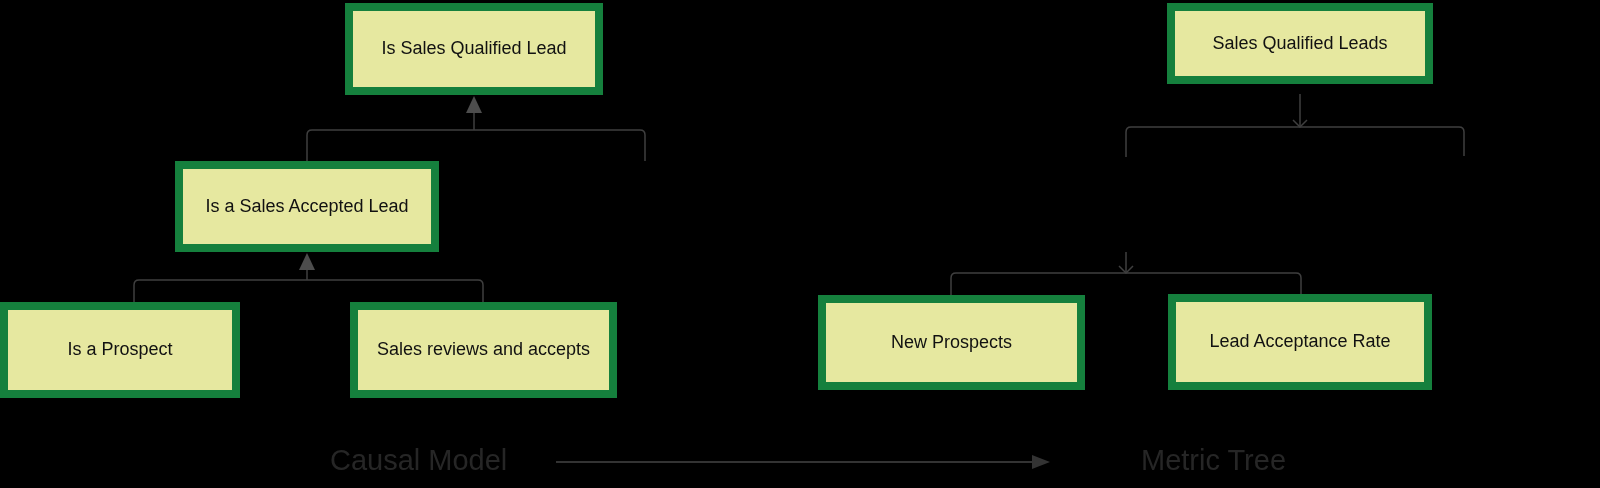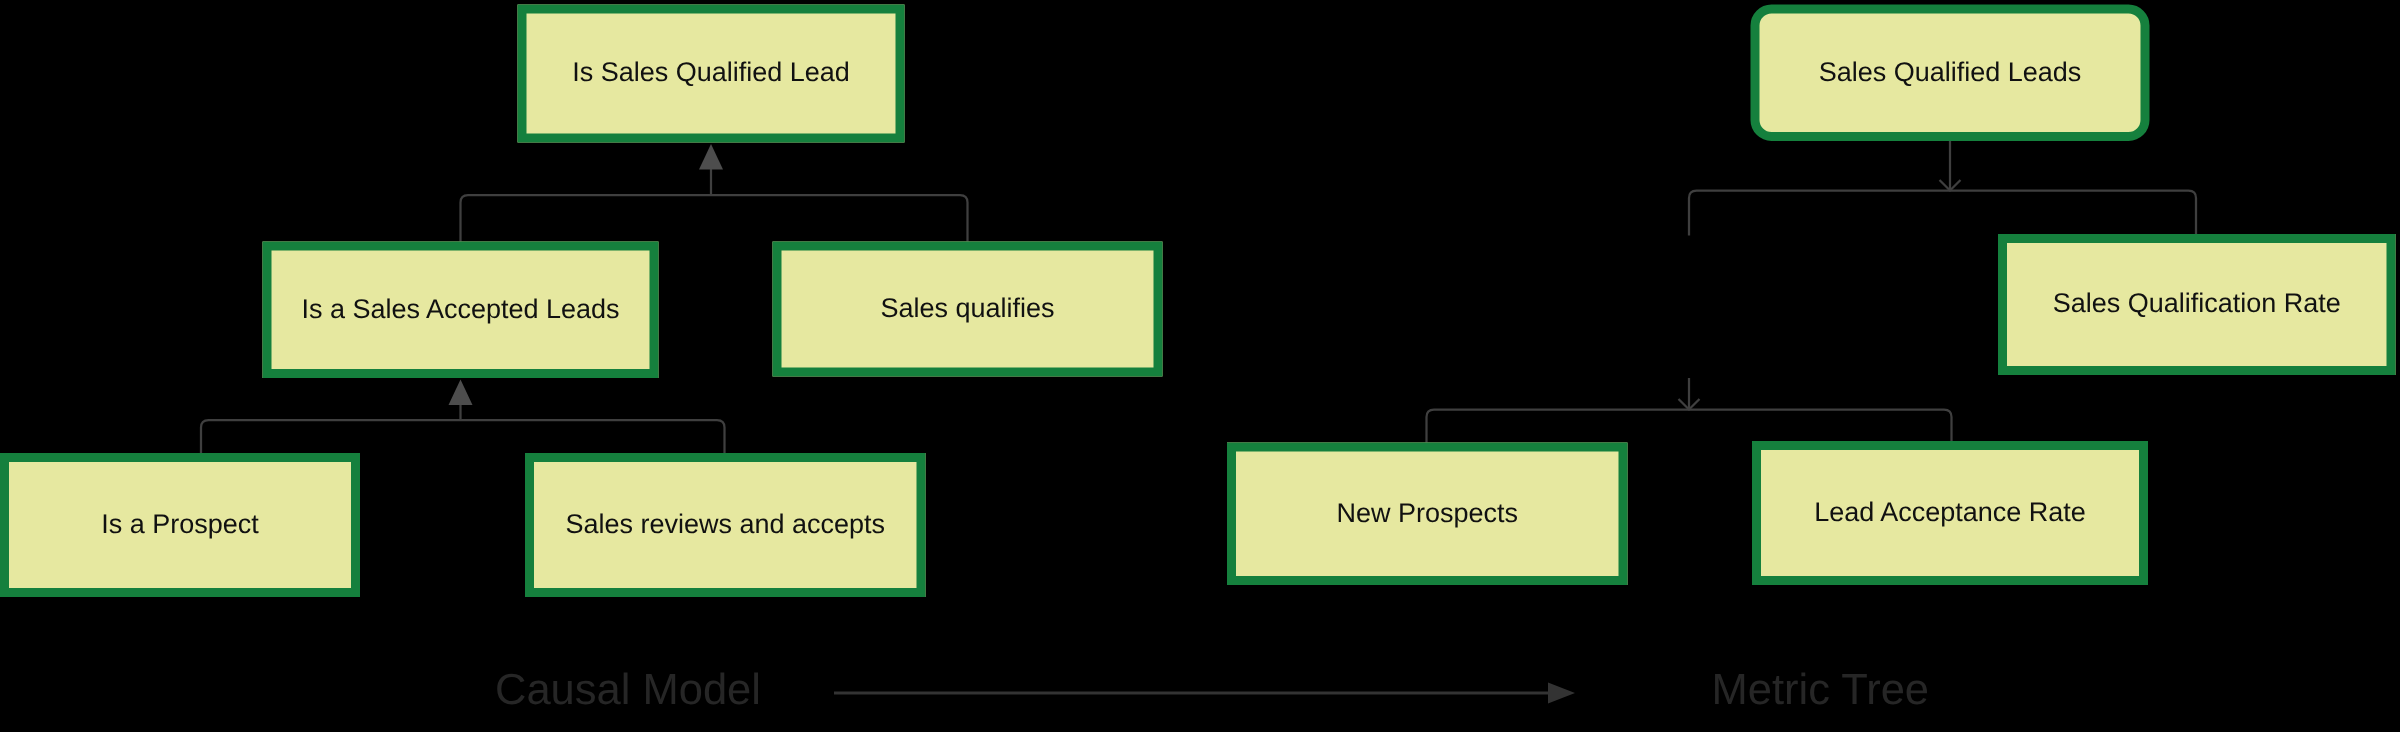--- a/index.html
+++ b/index.html
@@ -19,21 +19,21 @@
     position: absolute;
     left: 0;
     top: 0;
     width: 1600px;
     height: 488px;
     pointer-events: none;
   }
   .node {
     position: absolute;
     background: #e6e8a0;
-    border: 6px solid #15803d;
+    border: 8px solid #15803d;
     box-sizing: border-box;
     display: flex;
     align-items: center;
     justify-content: center;
     text-align: center;
   }
   .node-label {
     color: #111111;
     font-size: 18px;
     line-height: 1.2;
@@ -79,43 +79,37 @@
       <line x1="556" y1="462" x2="1034" y2="462" stroke="#333333" stroke-width="2"></line>
       <polygon points="1050,462 1032,455 1032,469" fill="#333333"></polygon>
     </g>
   </svg>
 
   <div class="node" style="left:345px; top:3px; width:258px; height:92px;">
     <span class="node-label">Is Sales Qualified Lead</span>
   </div>
 
   <div class="node" style="left:175px; top:161px; width:264px; height:91px;">
-    <span class="node-label">Is a Sales Accepted Leads</span>
+    <span class="node-label">Is a Sales Accepted Lead</span>
   </div>
 
-  <div class="node" style="left:515px; top:161px; width:260px; height:90px;">
-    <span class="node-label">Sales qualifies</span>
-  </div>
 
   <div class="node" style="left:0px; top:302px; width:240px; height:96px;">
     <span class="node-label">Is a Prospect</span>
   </div>
 
   <div class="node" style="left:350px; top:302px; width:267px; height:96px;">
     <span class="node-label">Sales reviews and accepts</span>
   </div>
 
-  <div class="node" style="left:1167px; top:3px; width:266px; height:91px;border-radius:14px;">
+  <div class="node" style="left:1167px; top:3px; width:266px; height:81px;">
     <span class="node-label">Sales Qualified Leads</span>
   </div>
 
 
-  <div class="node" style="left:1332px; top:156px; width:265px; height:94px;">
-    <span class="node-label">Sales Qualification Rate</span>
-  </div>
 
   <div class="node" style="left:818px; top:295px; width:267px; height:95px;">
     <span class="node-label">New Prospects</span>
   </div>
 
   <div class="node" style="left:1168px; top:294px; width:264px; height:96px;">
     <span class="node-label">Lead Acceptance Rate</span>
   </div>
 
   <div class="tree-label" style="left:316px; top:444px;">Causal Model</div>

